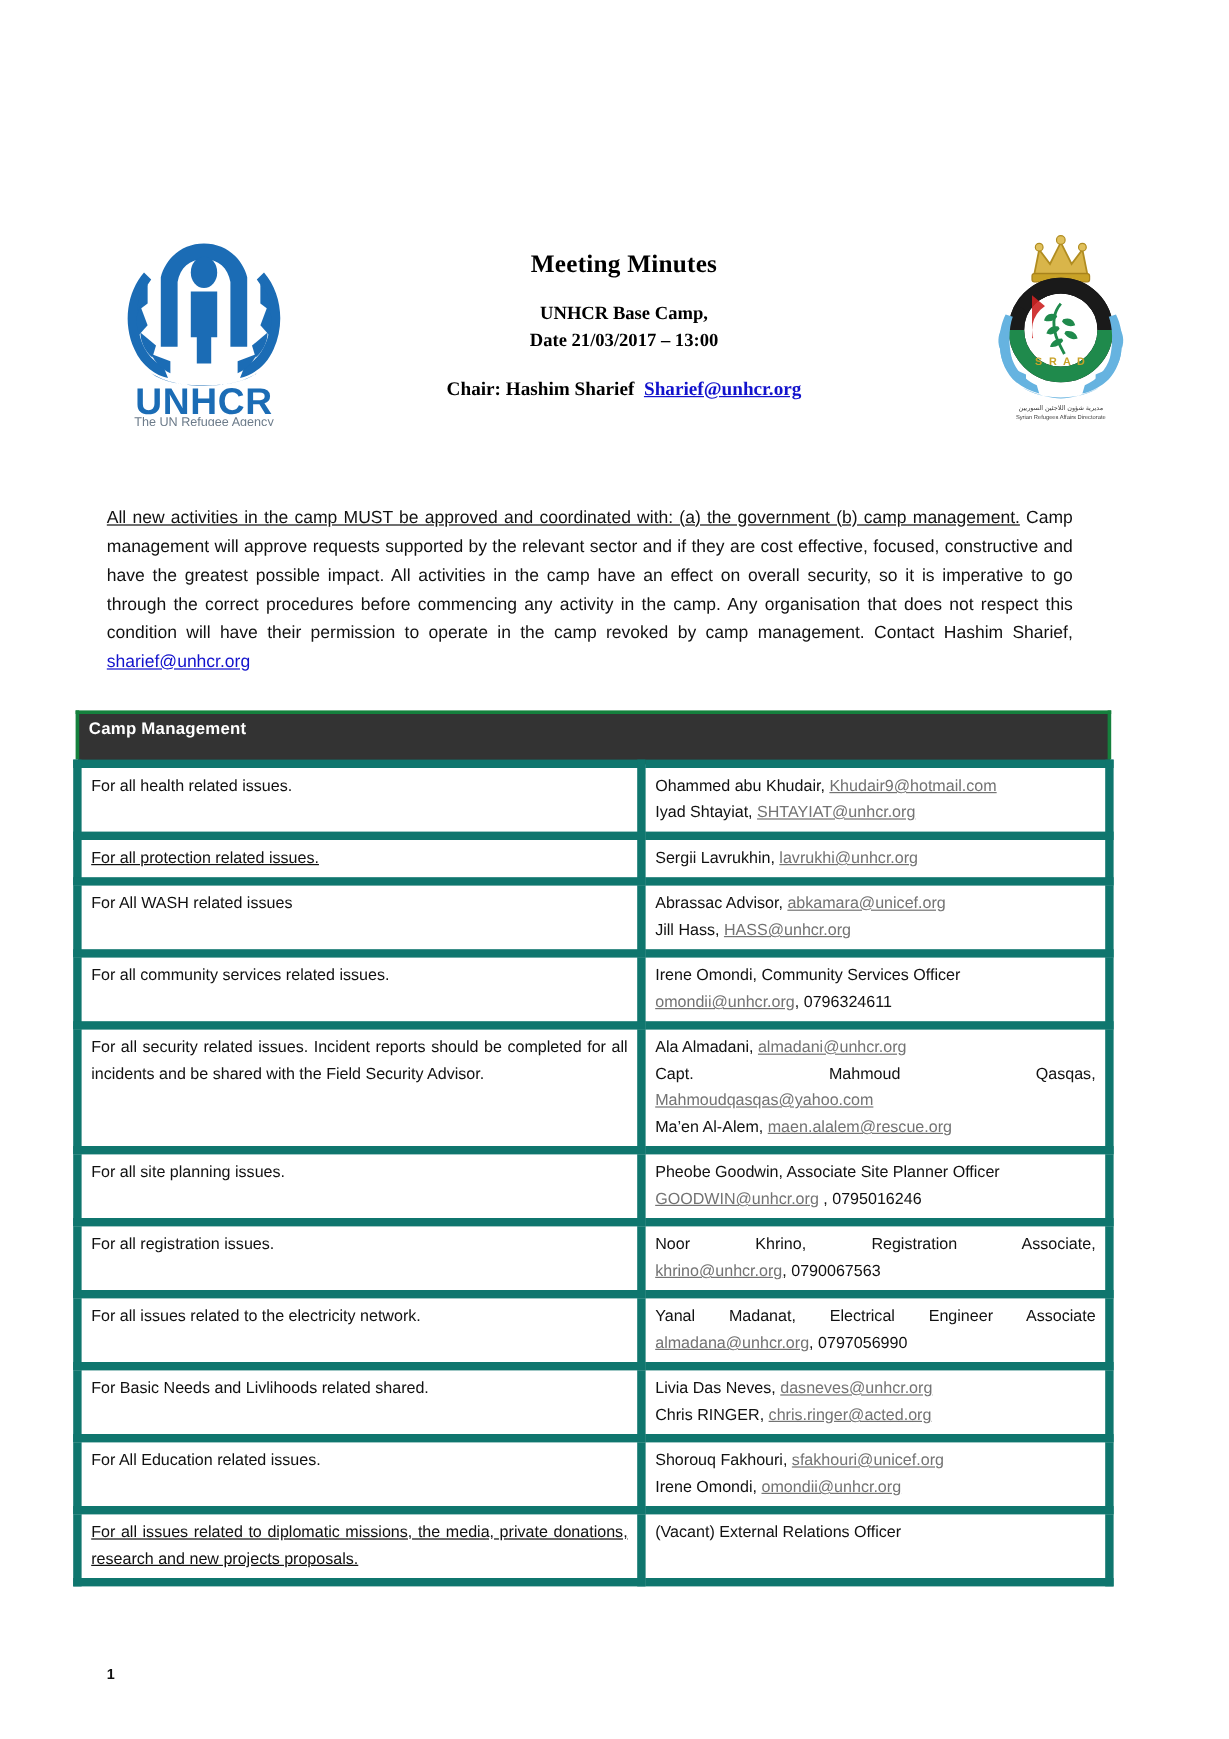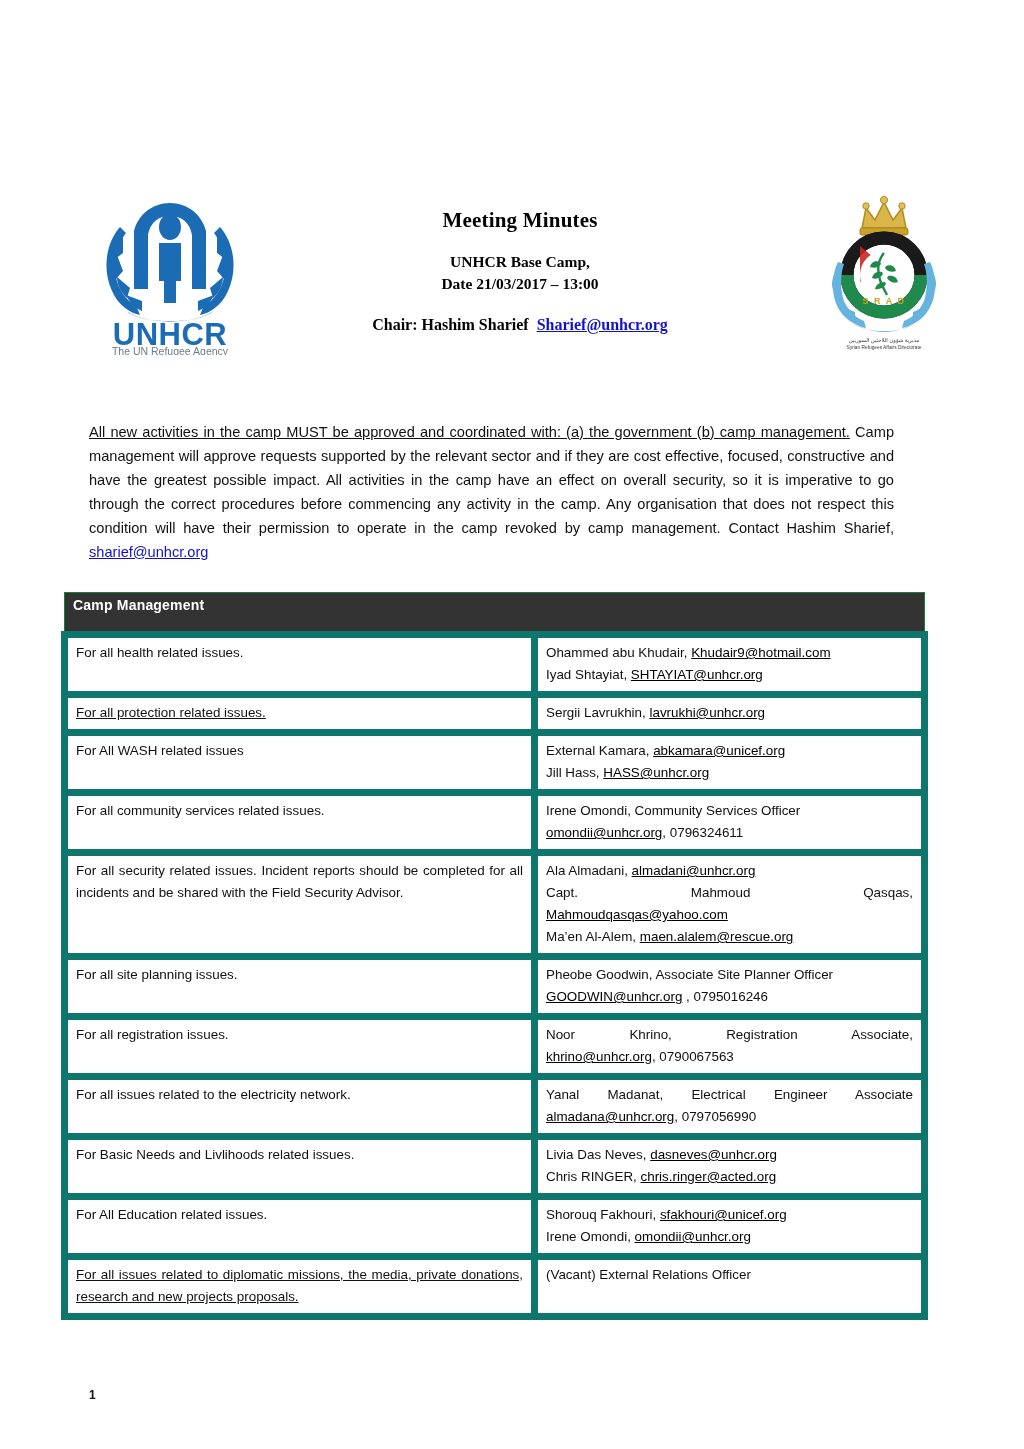--- a/index.html
+++ b/index.html
@@ -109,35 +109,35 @@
   .cmc-table col.c1 { width: 470px; }
   .cmc-table col.c2 { width: 390px; }
 
   .cmc-table thead th {
     background: #333333;
     color: #ffffff;
     text-align: left;
     font-weight: bold;
     font-size: 14px;
     padding: 4px 8px 18px 8px;
-    border: 1px solid #15803d;
+    border: 3px solid #15803d;
     letter-spacing: 0.2px;
   }
   .cmc-table td {
     border: 7px solid #0f766e;
     padding: 4px 8px 5px 8px;
     vertical-align: top;
     line-height: 22px;
     color: #111;
   }
   .cmc-table td.issue { text-align: justify; }
   .cmc-table td.contact { text-align: justify; }
   .cmc-table td.contact.plain { text-align: left; }
   .mailto {
-    color: #000000;
+    color: #737373;
     text-decoration: underline;
   }
   .line { display: block; }
   .line.justify {
     text-align: justify;
     text-align-last: justify;
   }
 
   
   .page-number {
@@ -270,21 +270,21 @@
         </tr>
         <tr>
           <td class="issue" style="text-align: left; text-decoration: underline;">For all protection related issues.</td>
           <td class="contact plain">
             <span class="line"><span>Sergii Lavrukhin, </span><a class="mailto" href="#">lavrukhi@unhcr.org</a></span>
           </td>
         </tr>
         <tr>
           <td class="issue" style="text-align: left;">For All WASH related issues</td>
           <td class="contact plain">
-            <span class="line"><span>External Kamara, </span><a class="mailto" href="#">abkamara@unicef.org</a></span>
+            <span class="line"><span>Abrassac Advisor, </span><a class="mailto" href="#">abkamara@unicef.org</a></span>
             <span class="line"><span>Jill Hass, </span><a class="mailto" href="#">HASS@unhcr.org</a></span>
           </td>
         </tr>
         <tr>
           <td class="issue" style="text-align: left;">For all community services related issues.</td>
           <td class="contact plain">
             <span class="line"><span>Irene Omondi, Community Services Officer</span></span>
             <span class="line"><a class="mailto" href="#">omondii@unhcr.org</a><span>, 0796324611</span></span>
           </td>
         </tr>
@@ -312,21 +312,21 @@
           </td>
         </tr>
         <tr>
           <td class="issue" style="text-align: left;">For all issues related to the electricity network.</td>
           <td class="contact plain">
             <span class="line justify"><span>Yanal Madanat, Electrical Engineer Associate</span></span>
             <span class="line"><a class="mailto" href="#">almadana@unhcr.org</a><span>, 0797056990</span></span>
           </td>
         </tr>
         <tr>
-          <td class="issue" style="text-align: left;">For Basic Needs and Livlihoods related issues.</td>
+          <td class="issue" style="text-align: left;">For Basic Needs and Livlihoods related shared.</td>
           <td class="contact plain">
             <span class="line"><span>Livia Das Neves, </span><a class="mailto" href="#">dasneves@unhcr.org</a></span>
             <span class="line"><span>Chris RINGER, </span><a class="mailto" href="#">chris.ringer@acted.org</a></span>
           </td>
         </tr>
         <tr>
           <td class="issue" style="text-align: left;">For All Education related issues.</td>
           <td class="contact plain">
             <span class="line"><span>Shorouq Fakhouri, </span><a class="mailto" href="#">sfakhouri@unicef.org</a></span>
             <span class="line"><span>Irene Omondi, </span><a class="mailto" href="#">omondii@unhcr.org</a></span>

